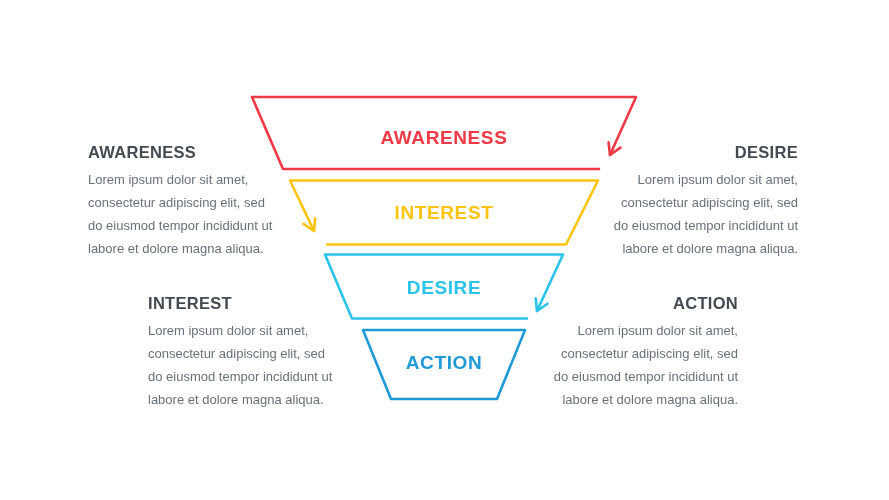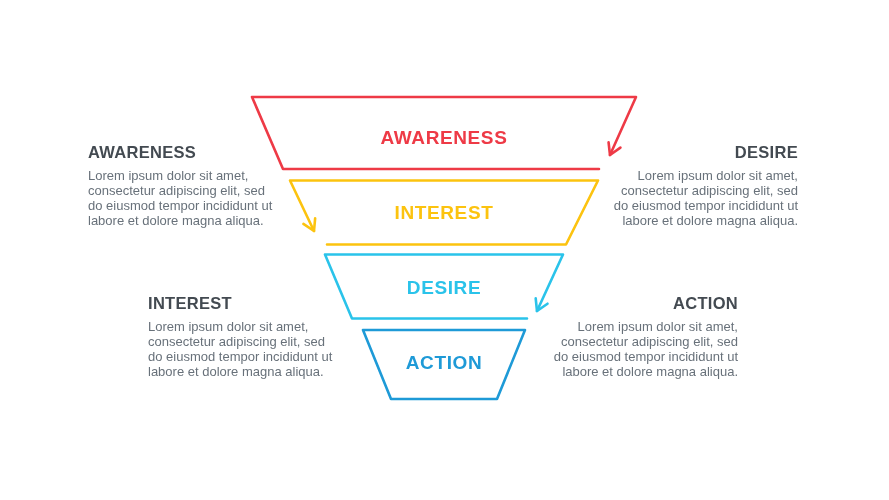--- a/index.html
+++ b/index.html
@@ -28,21 +28,21 @@
   .note-left  { text-align: left; }
   .note-right { text-align: right; }
   .note-title {
     font-size: 16.5px;
     font-weight: 700;
     letter-spacing: 0.3px;
     margin-bottom: 6px;
   }
   .note-body {
     font-size: 13px;
-    line-height: 15px;
+    line-height: 23px;
     white-space: pre-line;
   }
 </style>
 </head>
 <body>
 
 <div class="canvas">
 
   <svg class="funnel-svg" width="889" height="500" viewBox="0 0 889 500">
     <defs>

